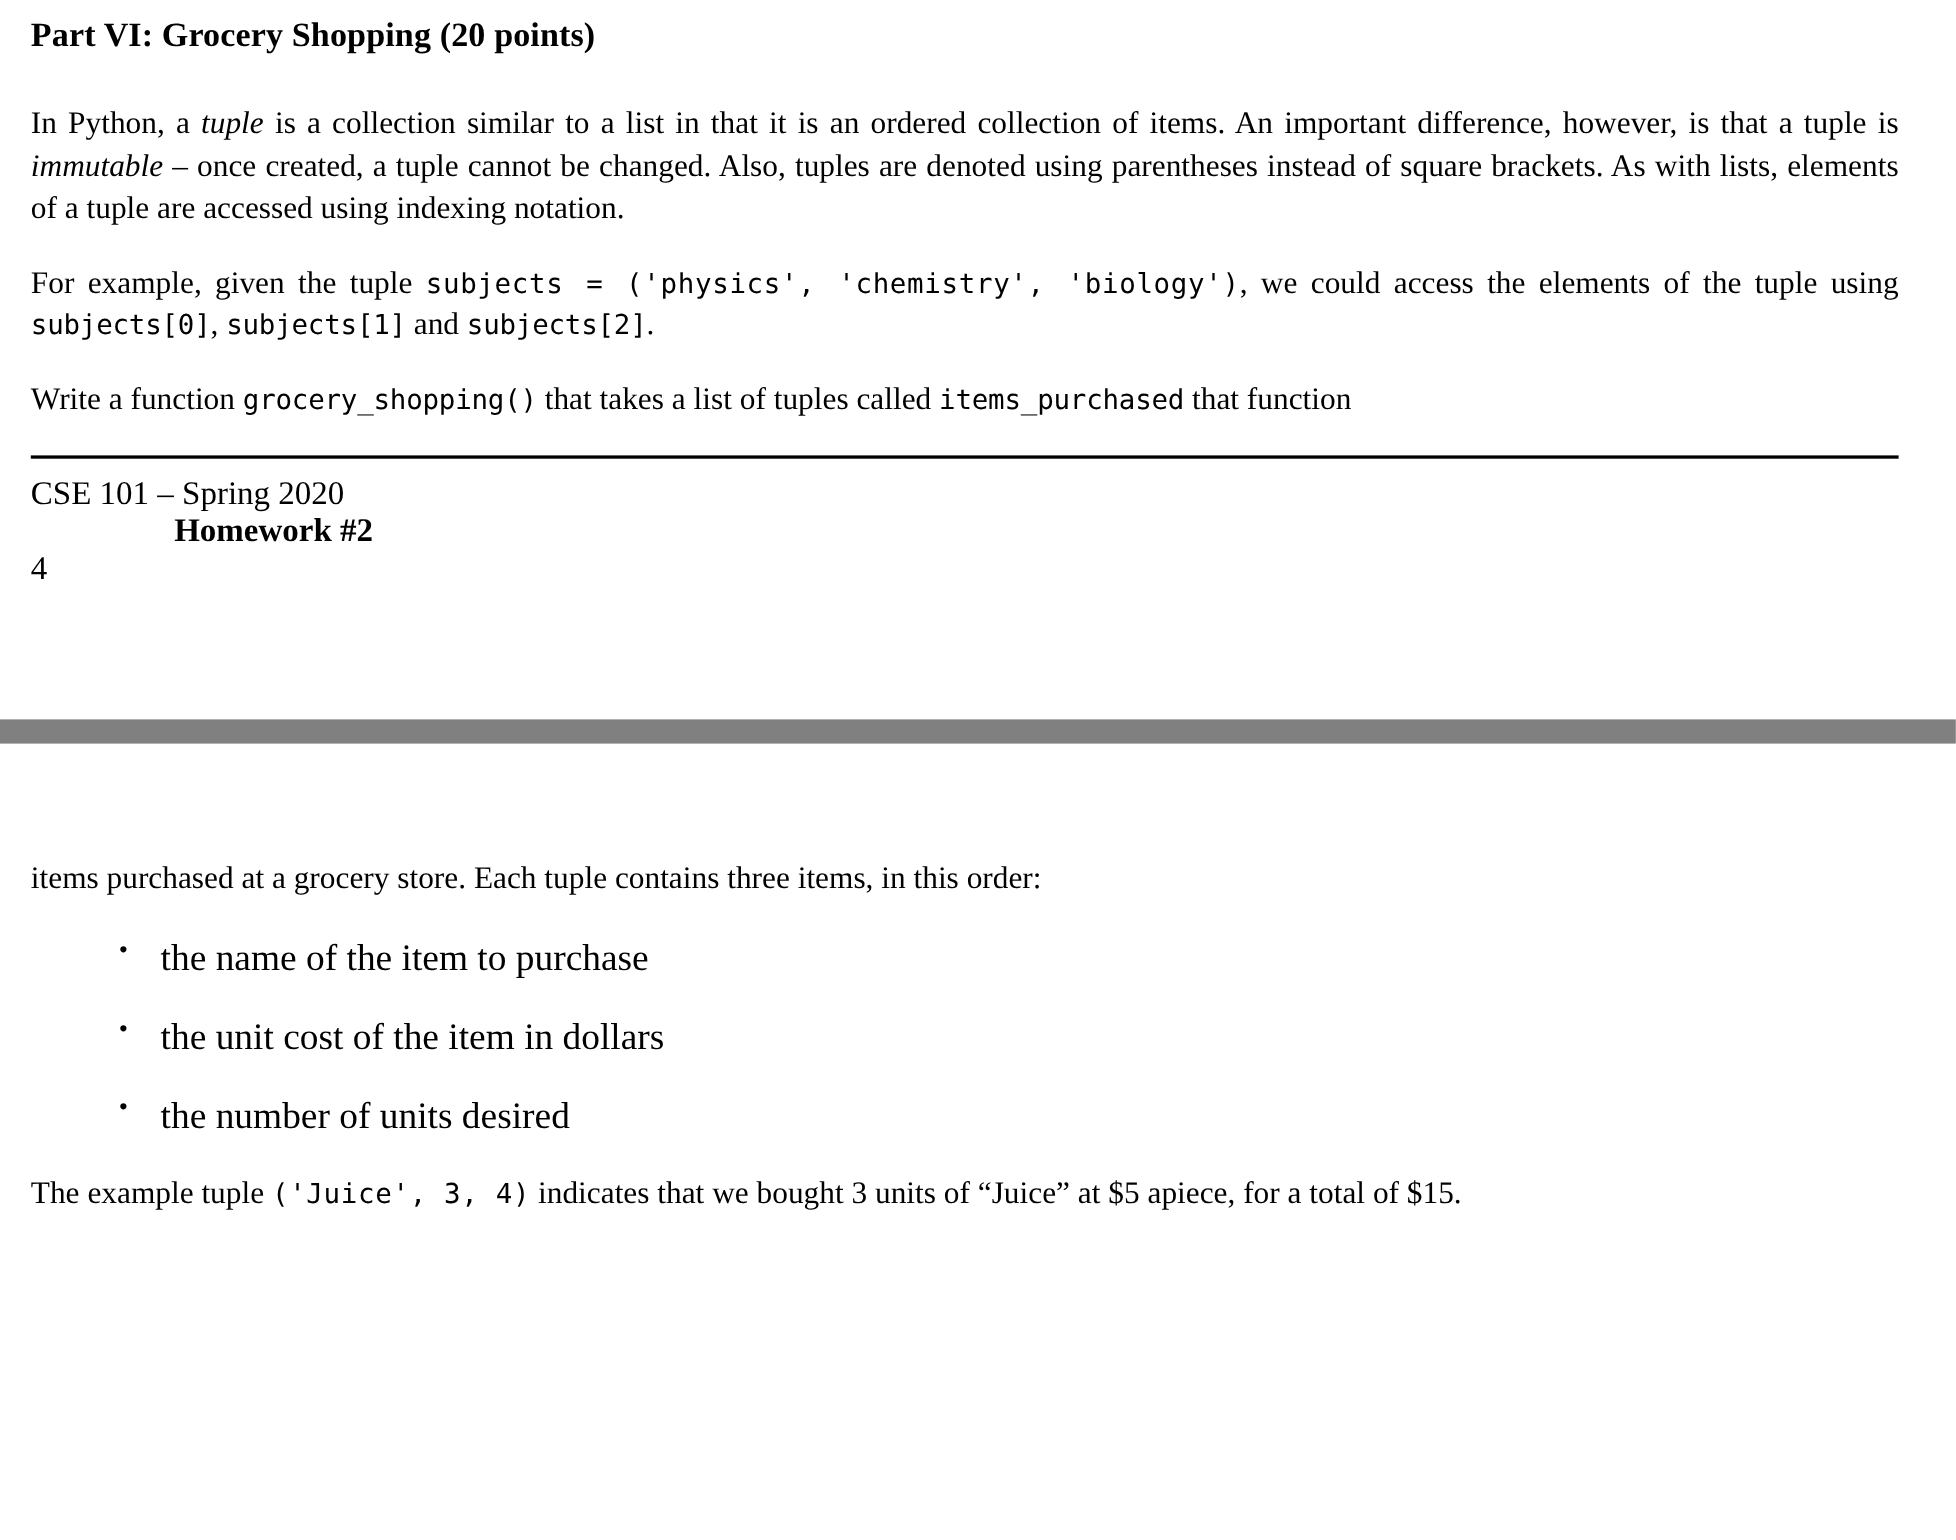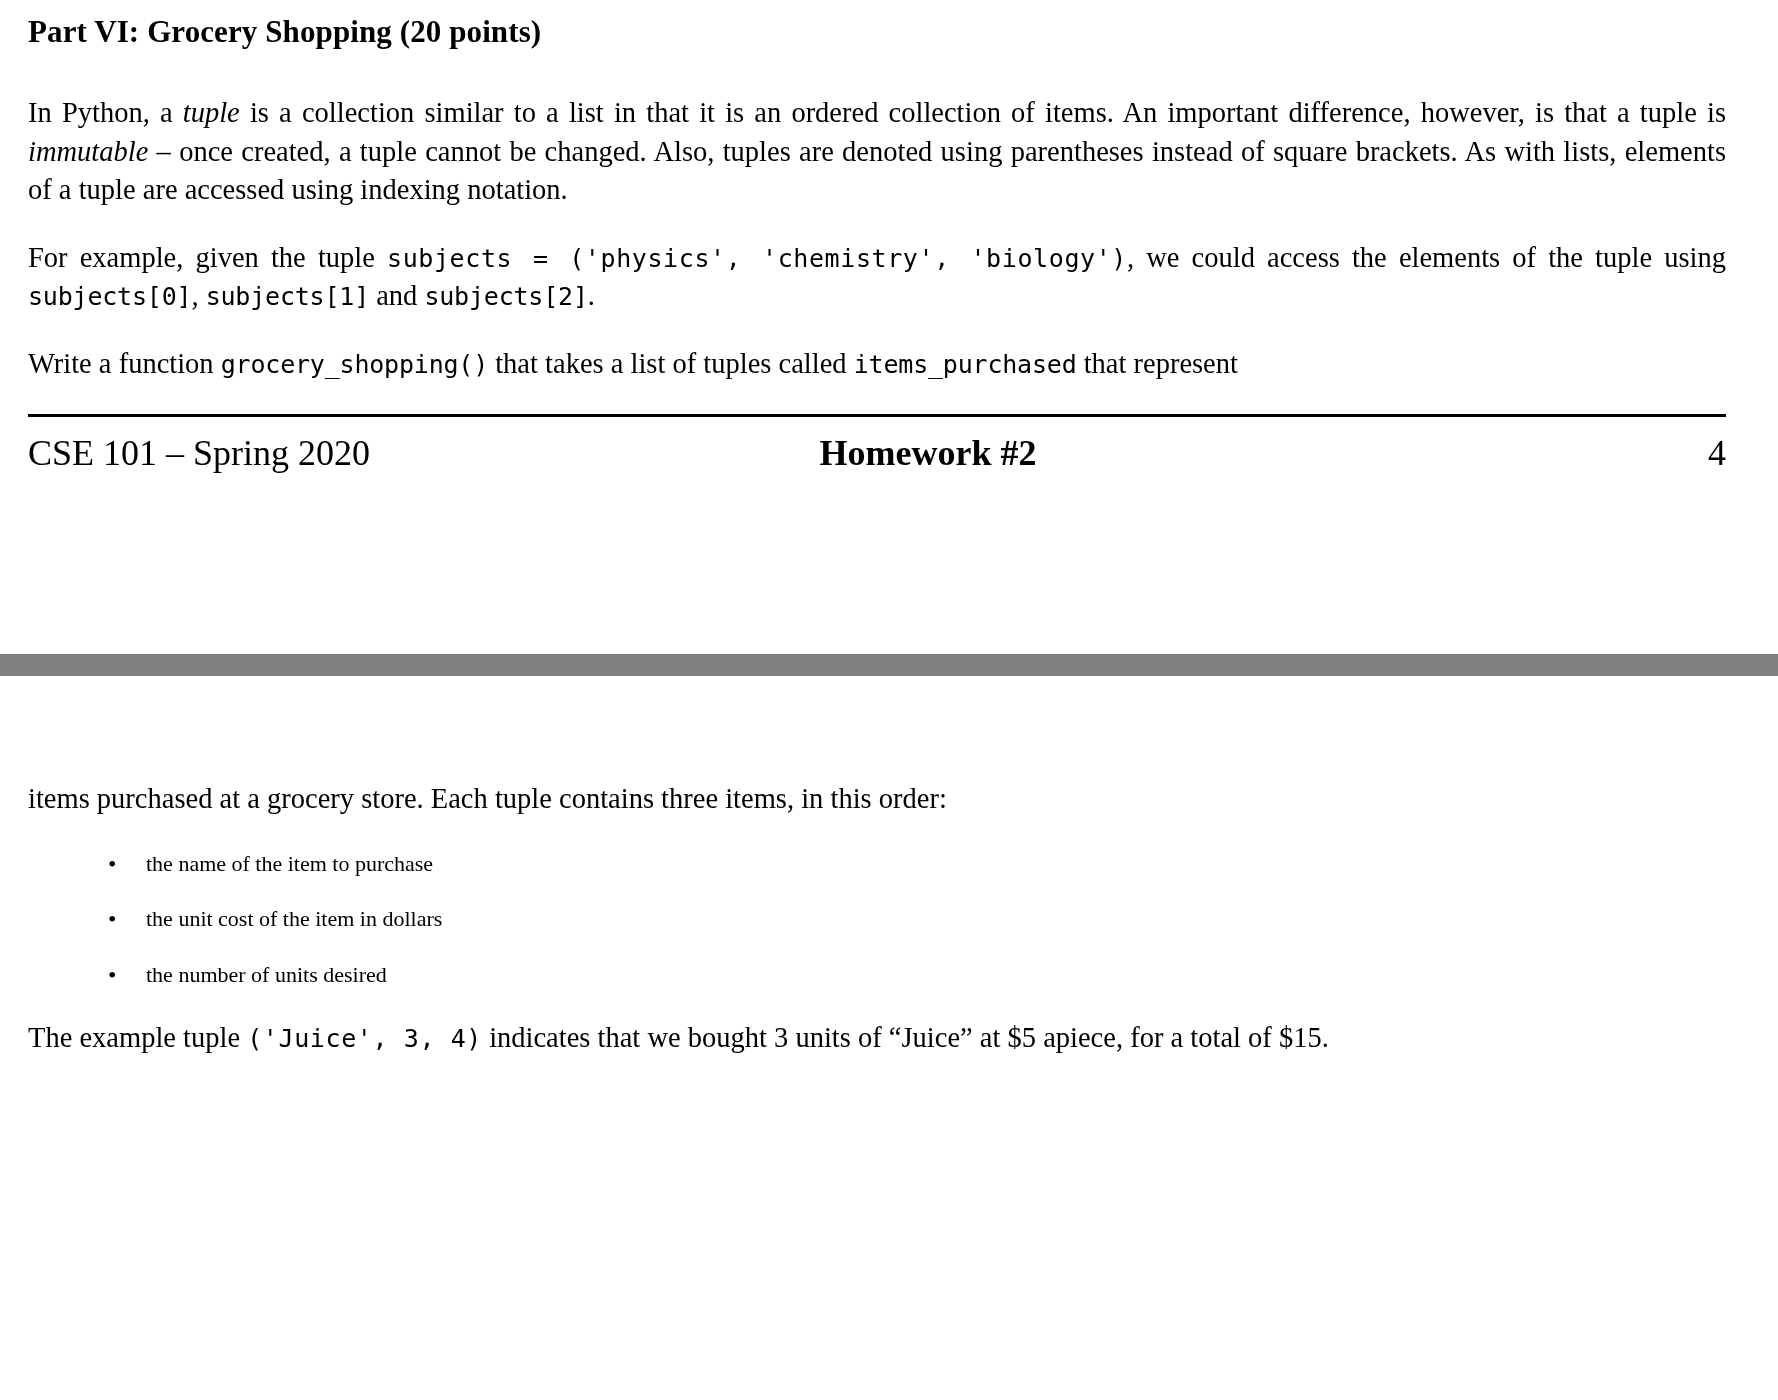--- a/index.html
+++ b/index.html
@@ -56,41 +56,42 @@
   }
   .rule {
     border: none;
     border-top: 3px solid #000;
     margin: 30px 0 0 0;
     width: 100%;
   }
   .footer {
     display: flex;
     align-items: baseline;
-    font-size: 36px;
+    font-size: 30px;
     margin-top: 15px;
+    flex-direction: column;
   }
   .footer .left { flex: 0 0 auto; width: 40%; text-align: left; }
   .footer .center { flex: 0 0 auto; width: 26%; text-align: center; font-weight: bold; }
   .footer .right { flex: 1 1 auto; text-align: right; }
 
   .page-gap {
     position: absolute;
     left: 0;
     width: 1778px;
     background: #808080;
     height: 22px;
   }
   ul.bullets {
     margin: 30px 0 0 0;
     padding: 0 0 0 80px;
     list-style: none;
   }
   ul.bullets li {
-    font-size: 22px;
+    font-size: 34px;
     line-height: 1.35;
     margin: 0 0 26px 0;
     position: relative;
     padding-left: 38px;
   }
   ul.bullets li:before {
     content: "\2022";
     position: absolute;
     left: 0;
     top: -1px;
@@ -103,21 +104,21 @@
 <div class="page">
 
   <div class="page-top">
 
     <h1 class="part-title">Part VI: Grocery Shopping (20 points)</h1>
 
     <p class="para first"><span>In Python, a </span><span class="it">tuple</span><span> is a collection similar to a list in that it is an ordered collection of items.  An important difference, however, is that a tuple is </span><span class="it">immutable</span><span> – once created, a tuple cannot be changed.  Also, tuples are denoted using parentheses instead of square brackets. As with lists, elements of a tuple are accessed using indexing notation.</span></p>
 
     <p class="para"><span>For example, given the tuple </span><span class="mono-wide">subjects = ('physics', 'chemistry', 'biology')</span><span>, we could access the elements of the tuple using </span><span class="mono">subjects[0]</span><span>, </span><span class="mono">subjects[1]</span><span> and </span><span class="mono">subjects[2]</span><span>.</span></p>
 
-    <p class="para"><span>Write a function </span><span class="mono">grocery_shopping()</span><span> that takes a list of tuples called </span><span class="mono">items_purchased</span><span> that represent</span></p>
+    <p class="para"><span>Write a function </span><span class="mono">grocery_shopping()</span><span> that takes a list of tuples called </span><span class="mono">items_purchased</span><span> that function</span></p>
 
     <hr class="rule">
 
     <div class="footer">
       <span class="left">CSE 101 – Spring 2020</span>
       <span class="center">Homework #2</span>
       <span class="right">4</span>
     </div>
 
   </div>

